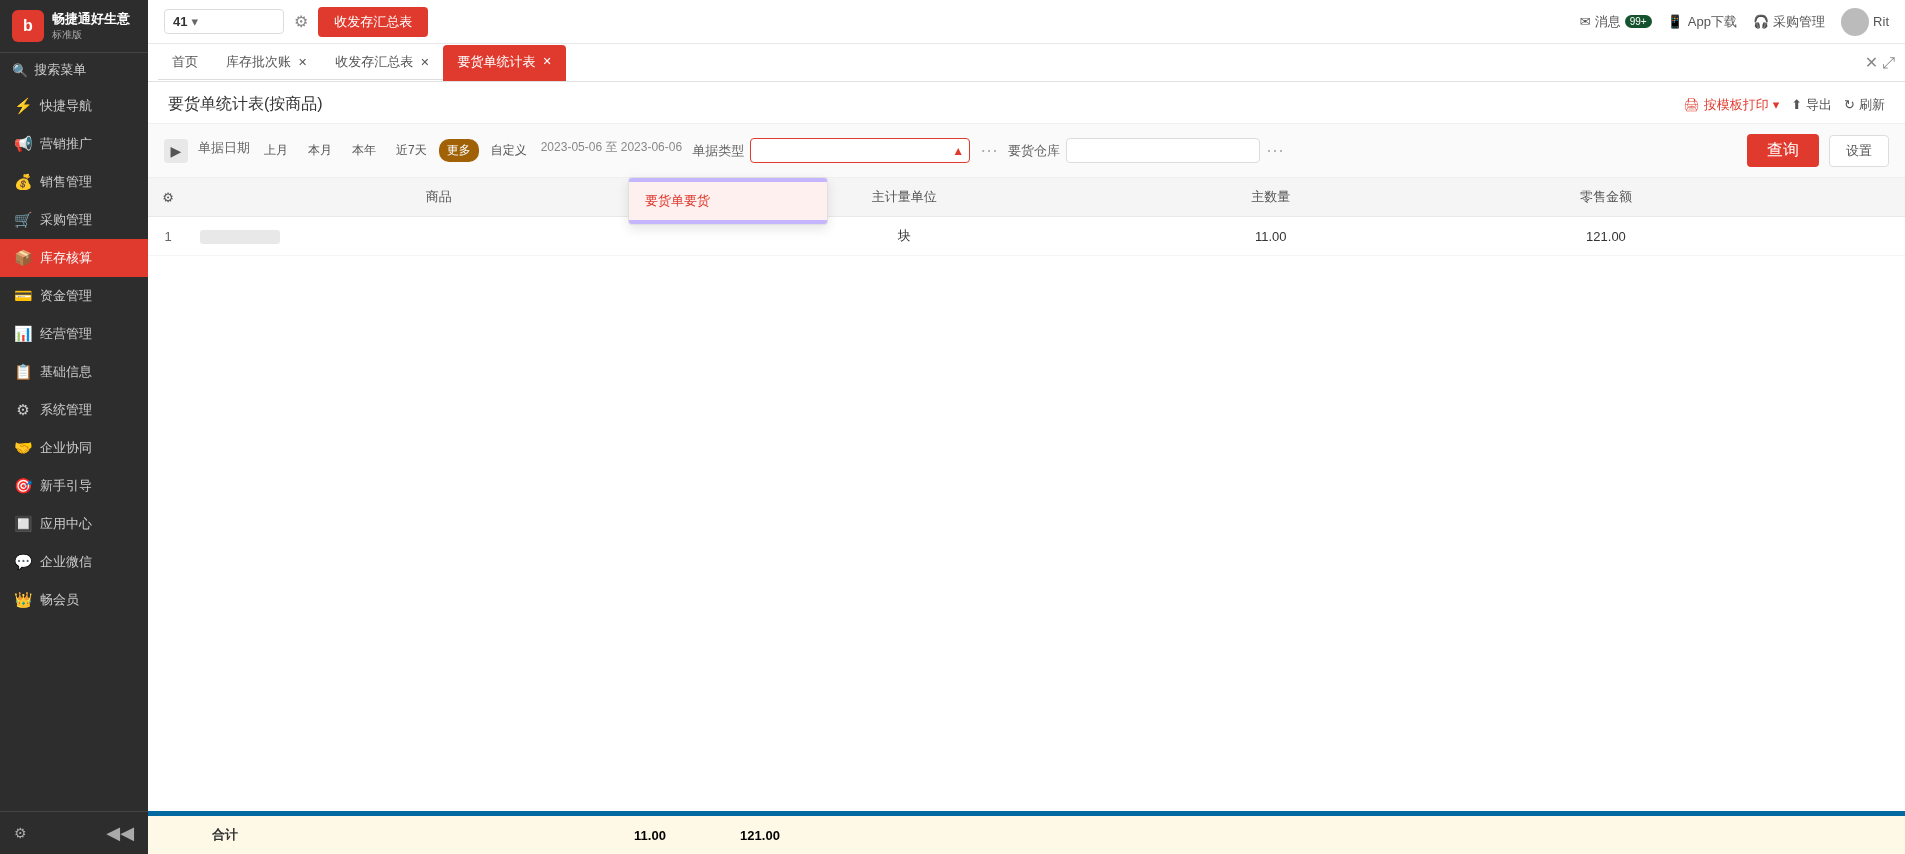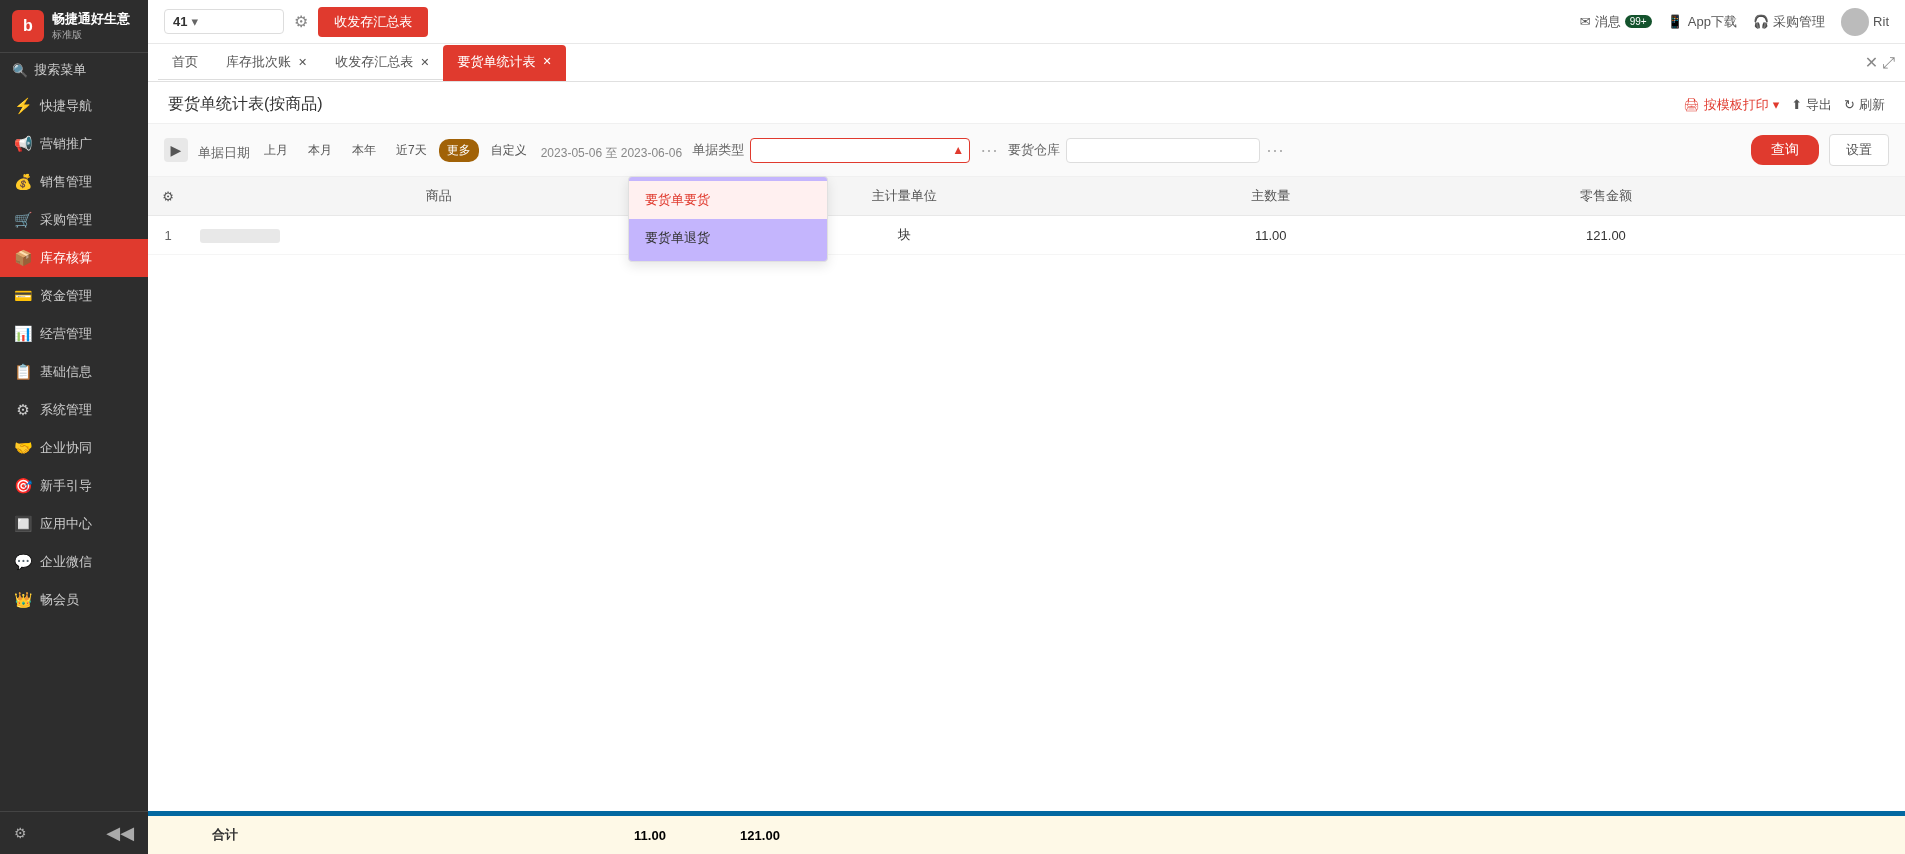--- a/index.html
+++ b/index.html
@@ -195,21 +195,21 @@
       position: relative;
     }
     .filter-expand-btn {
       width: 24px; height: 24px;
       background: #e8e8e8;
       border-radius: 4px;
       display: flex; align-items: center; justify-content: center;
       cursor: pointer; font-size: 14px; color: #555; flex-shrink: 0;
     }
     .filter-section {
-      display: flex; align-items: flex-end; gap: 6px;
+      display: flex; align-items: flex-start; gap: 6px;
     }
     .filter-label { color: #666; font-size: 13px; white-space: nowrap; }
     .date-quick-btns { display: flex; gap: 4px; }
     .date-btn {
       padding: 3px 8px; border: none; background: none;
       color: #555; font-size: 12px; cursor: pointer; border-radius: 3px;
     }
     .date-btn.more {
       background: #a16207; color: white; border-radius: 10px; padding: 2px 8px;
     }
@@ -244,21 +244,21 @@
       border: 1px solid #ddd;
       border-radius: 4px;
       padding: 4px 8px;
       font-size: 13px;
       background: #fff;
       min-width: 160px;
     }
 
     .query-btn {
       background: #e03a2e; color: white; border: none;
-      padding: 6px 20px; border-radius: 12px; font-size: 14px; cursor: pointer;
+      padding: 6px 20px; border-radius: 4px; font-size: 16px; cursor: pointer;
     }
     .settings-btn {
       border: 1px solid #ddd; background: #fff; color: #555;
       padding: 6px 16px; border-radius: 4px; font-size: 13px; cursor: pointer;
     }
 
     
     .dropdown-overlay {
       position: absolute;
       top: 100%;
@@ -517,23 +517,20 @@
         <input type="text" class="warehouse-select" style="">
         <span style="color:#aaa;font-size:18px;cursor:pointer;">···</span>
       </div>
 
       <button class="query-btn">查询</button>
       <button class="settings-btn">设置</button>
 
       <div class="dropdown-overlay">
         <div class="dropdown-item selected">
           <span>要货单要货</span>
-        </div>
-        <div class="dropdown-item">
-          <span>要货单退货</span>
         </div>
       </div>
     </div>
 
     <div class="table-wrap">
       <table>
         <thead>
           <tr>
             <th class="settings-col">⚙</th>
             <th>商品</th>

